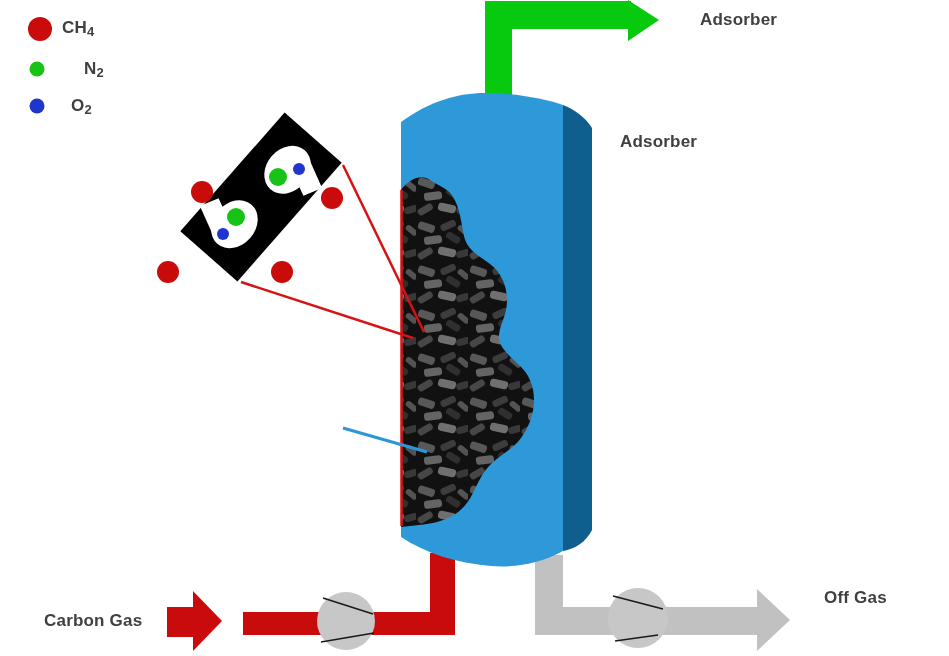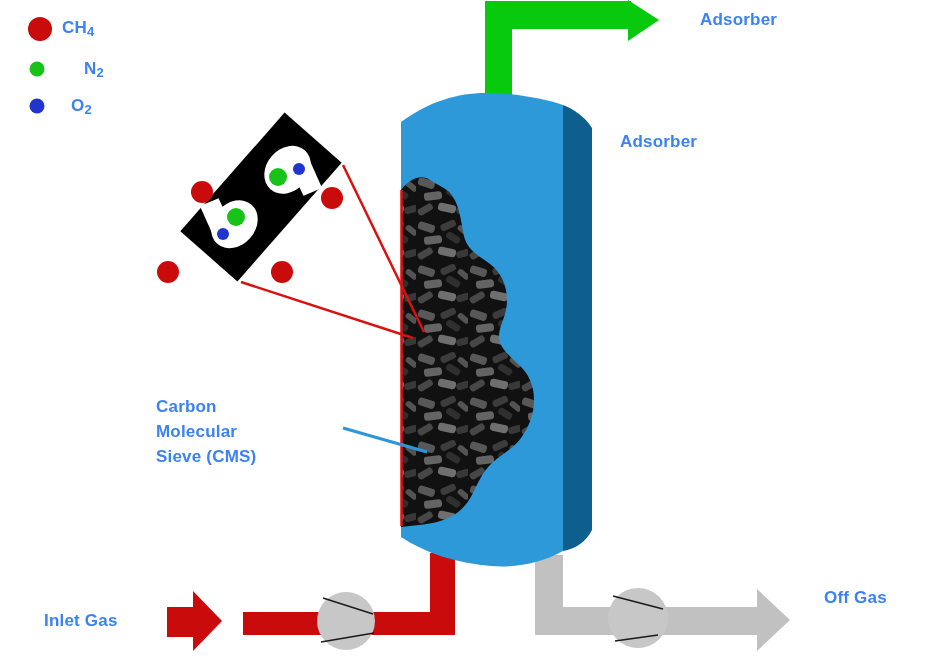--- a/index.html
+++ b/index.html
@@ -1,19 +1,19 @@
 <!DOCTYPE html>
 <html><head>
 <meta charset="utf-8">
 <style>
   html,body{margin:0;padding:0;background:#ffffff;}
   #stage{position:relative;width:949px;height:656px;background:#ffffff;overflow:hidden;
          font-family:"Liberation Sans",sans-serif;}
   #diagram-svg{position:absolute;left:0;top:0;}
-  .lbl{position:absolute;font-weight:bold;font-size:17px;color:#3b82f6;white-space:nowrap;
+  .lbl{position:absolute;font-weight:bold;font-size:17px;color:#404040;white-space:nowrap;
        letter-spacing:0.2px;}
   .lbl sub{font-size:13px;vertical-align:-3px;}
   .cms-line{display:block;line-height:25px;}
 </style>
 </head>
 <body>
 
 <div id="stage">
 
   <svg id="diagram-svg" width="949" height="656" viewBox="0 0 949 656">
@@ -95,22 +95,17 @@
     <circle cx="37" cy="106" r="7.5" fill="#1F35CE"></circle>
   </svg>
 
   <div class="lbl" style="left:62px;top:18px;"><span>CH</span><sub>4</sub></div>
   <div class="lbl" style="left:84px;top:59px;"><span>N</span><sub>2</sub></div>
   <div class="lbl" style="left:71px;top:96px;"><span>O</span><sub>2</sub></div>
 
   <div class="lbl" style="left:700px;top:10px;">Adsorber</div>
   <div class="lbl" style="left:620px;top:132px;text-align:right;">Adsorber</div>
 
-  <div class="lbl" style="left:156px;top:394px;">
-    <span class="cms-line">Carbon</span>
-    <span class="cms-line">Molecular</span>
-    <span class="cms-line">Sieve (CMS)</span>
-  </div>
 
-  <div class="lbl" style="left:44px;top:611px;">Inlet Gas</div>
+  <div class="lbl" style="left:44px;top:611px;">Carbon Gas</div>
   <div class="lbl" style="left:824px;top:588px;">Off Gas</div>
 
 </div>
 
 </body></html>

